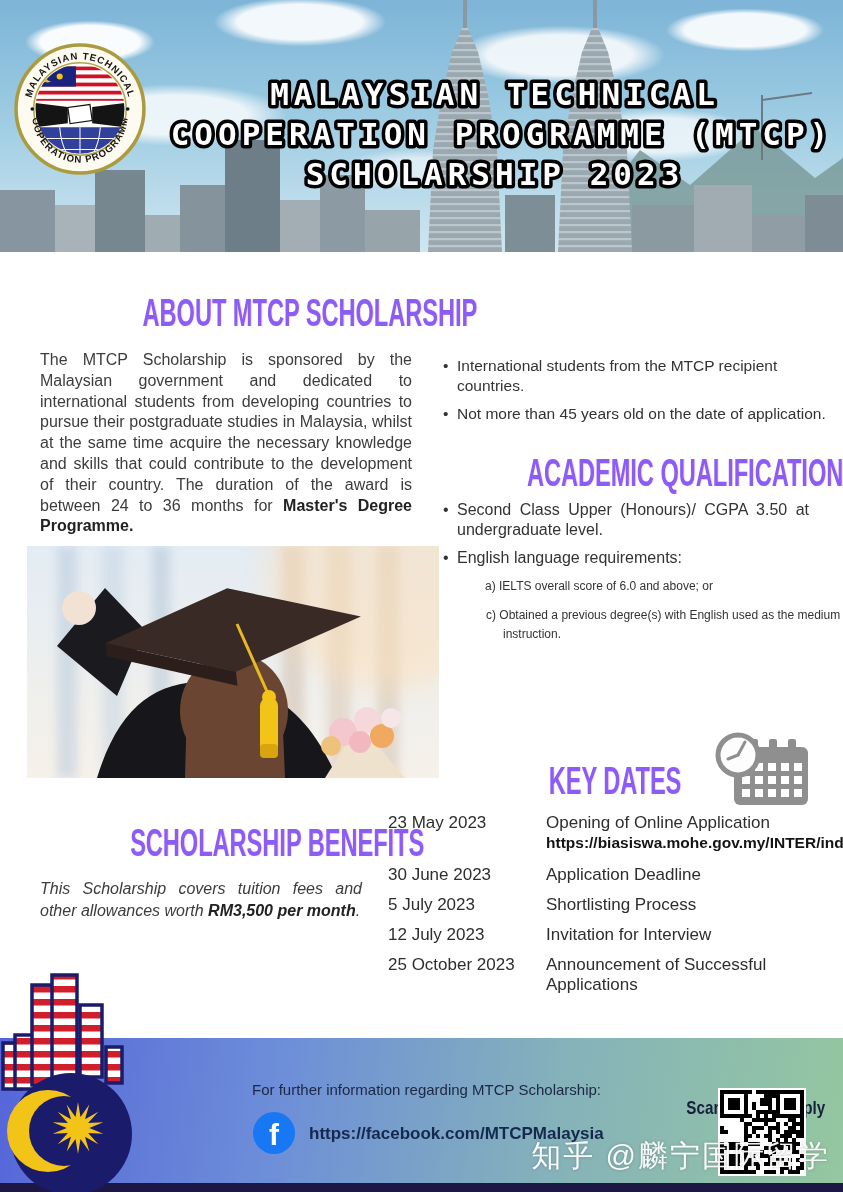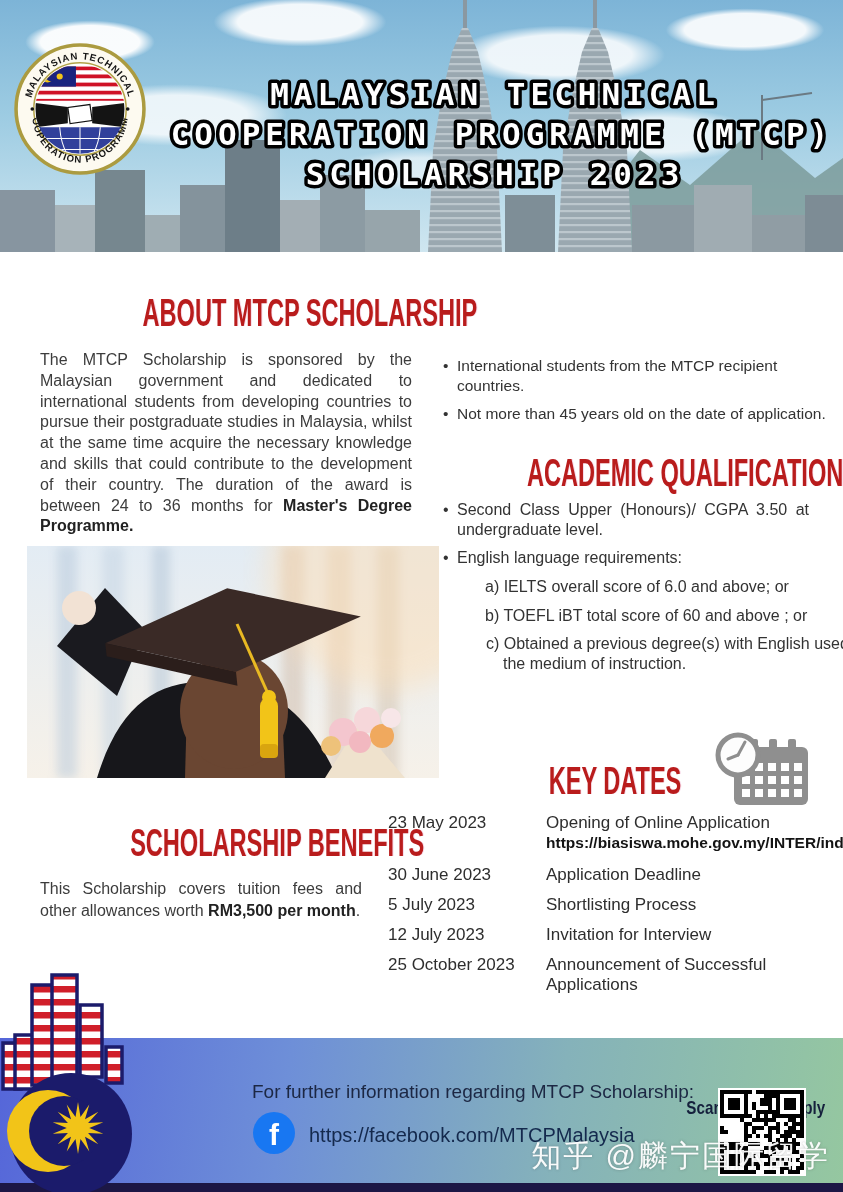--- a/index.html
+++ b/index.html
@@ -20,60 +20,60 @@
   .skyline{position:absolute;left:0;top:0;width:843px;height:252px;}
   .title-svg{position:absolute;left:0;top:0;width:843px;height:252px;}
   .title-svg text{font-family:"DejaVu Sans Mono","Liberation Mono",monospace;font-weight:700;
     font-size:31px;letter-spacing:5px;fill:#fff;stroke:#000;stroke-width:7px;paint-order:stroke;
     stroke-linejoin:round;}
   .mtcp-badge{position:absolute;left:13px;top:42px;width:134px;height:134px;}
   .mtcp-badge textPath{font-size:9.5px;font-weight:700;letter-spacing:1px;fill:#141414;
     font-family:"Liberation Sans",sans-serif;}
 
   
-  .sec-head{position:absolute;text-align:center;color:#b91c1c;white-space:nowrap;}
+  .sec-head{position:absolute;text-align:center;color:#8b5cf6;white-space:nowrap;}
   .sec-head .cond{display:inline-block;transform:scaleX(.62);transform-origin:center;
     font-weight:700;font-size:38px;letter-spacing:0;text-shadow:1.5px 0 0 rgba(214,51,132,.18);}
 
   
   .about-body{position:absolute;left:40px;top:350px;width:372px;font-size:16px;line-height:20.8px;
     color:#3c3c3c;text-align:justify;}
   .about-body b,.benefits-body b{color:#222;}
   .grad-photo{position:absolute;left:27px;top:546px;width:412px;height:232px;overflow:hidden;}
   .benefits-body{position:absolute;left:40px;top:878px;width:322px;font-size:16px;line-height:21.5px;
-    color:#3c3c3c;text-align:justify;}
+    color:#3c3c3c;text-align:justify;font-style:italic;}
 
   
   .bullet-list{position:absolute;left:443px;width:394px;color:#333;}
   .bullet{display:flex;font-size:15.5px;line-height:20px;margin-bottom:8px;}
   .bullet .dot{width:14px;flex:0 0 14px;color:#333;}
   .acad .bullet{font-size:16px;margin-bottom:9px;}
   .acad .jtext{text-align:justify;width:352px;line-height:19.5px;}
-  .subitem{padding-left:42px;font-size:16px;line-height:19.5px;color:#333;margin-bottom:9px;}
+  .subitem{padding-left:42px;font-size:12px;line-height:19.5px;color:#333;margin-bottom:9px;}
   .subitem.hang{padding-left:60px;text-indent:-17px;width:370px;}
 
   
   .kd-icon{position:absolute;left:714px;top:731px;width:98px;height:82px;}
   .kd-list{position:absolute;left:388px;top:813px;width:452px;color:#2e2e2e;}
   .kd-row{display:flex;margin-bottom:10px;}
   .kd-date{flex:0 0 158px;font-size:17px;line-height:20px;}
   .kd-event{font-size:17px;line-height:20px;}
   .kd-link{font-size:15.5px;font-weight:700;color:#141414;line-height:20px;}
   .kd-row.first{margin-bottom:12px;}
 
   
   .footer-band{position:absolute;left:0;top:1038px;width:843px;height:145px;
     background:linear-gradient(98deg,#5566d9 0%,#6e8fd8 34%,#85b2ba 66%,#95c7a0 100%);}
   .footer-bar{position:absolute;left:0;top:1183px;width:843px;height:9px;background:#1c1745;}
   .footer-logo{position:absolute;left:0;top:973px;width:140px;height:219px;}
-  .info-text{position:absolute;left:252px;top:1081px;font-size:19px;color:#1c2743;}
+  .info-text{position:absolute;left:252px;top:1081px;font-size:15px;color:#1c2743;}
   .fb-icon{position:absolute;left:253px;top:1112px;width:42px;height:42px;border-radius:50%;
     background:#1877f2;color:#fff;text-align:center;font-weight:700;font-size:30px;line-height:46px;
     font-family:"Liberation Sans",sans-serif;}
-  .fb-url{position:absolute;left:309px;top:1124px;font-size:20px;font-weight:400;color:#14294d;}
+  .fb-url{position:absolute;left:309px;top:1124px;font-size:17px;font-weight:700;color:#14294d;}
   .scan-text{position:absolute;right:0px;top:1052px;width:180px;text-align:right;color:#15203c;margin-top:45px;}
   .scan-text .cond{display:inline-block;transform:scaleX(.8);transform-origin:center;
     font-weight:700;font-size:19px;white-space:nowrap;}
   .qr{position:absolute;left:718px;top:1088px;width:88px;height:88px;background:#fff;}
   .watermark{position:absolute;right:13px;top:1136px;font-size:30px;letter-spacing:2px;
     color:rgba(255,255,255,.95);text-shadow:0 0 3px rgba(60,60,60,.35);white-space:nowrap;}
 </style>
 </head>
 <body>
 
@@ -236,21 +236,20 @@
   <div class="bullet-list acad" style="top:500px;">
     <div class="bullet">
         <span class="dot">•</span>
         <span class="jtext">Second Class Upper (Honours)/ CGPA 3.50 at undergraduate level.</span>
       </div>
     <div class="bullet">
         <span class="dot">•</span>
         <span>English language requirements:</span>
       </div>
     <div class="subitem">a) IELTS overall score of 6.0 and above; or</div>
-    <div class="subitem">b) TOEFL iBT total score of 60 and above ; or</div>
     <div class="subitem hang">c)  Obtained a previous degree(s) with English used as the medium of instruction.</div>
   </div>
 
   <div class="sec-head" style="left:505px;top:760px;width:220px;">
     <span class="cond">KEY DATES</span>
   </div>
   <svg class="kd-icon" viewBox="0 0 98 82">
     <rect x="36" y="8" width="8" height="14" rx="2" fill="#8f8f8f"></rect>
     <rect x="55" y="8" width="8" height="14" rx="2" fill="#8f8f8f"></rect>
     <rect x="74" y="8" width="8" height="14" rx="2" fill="#8f8f8f"></rect>

